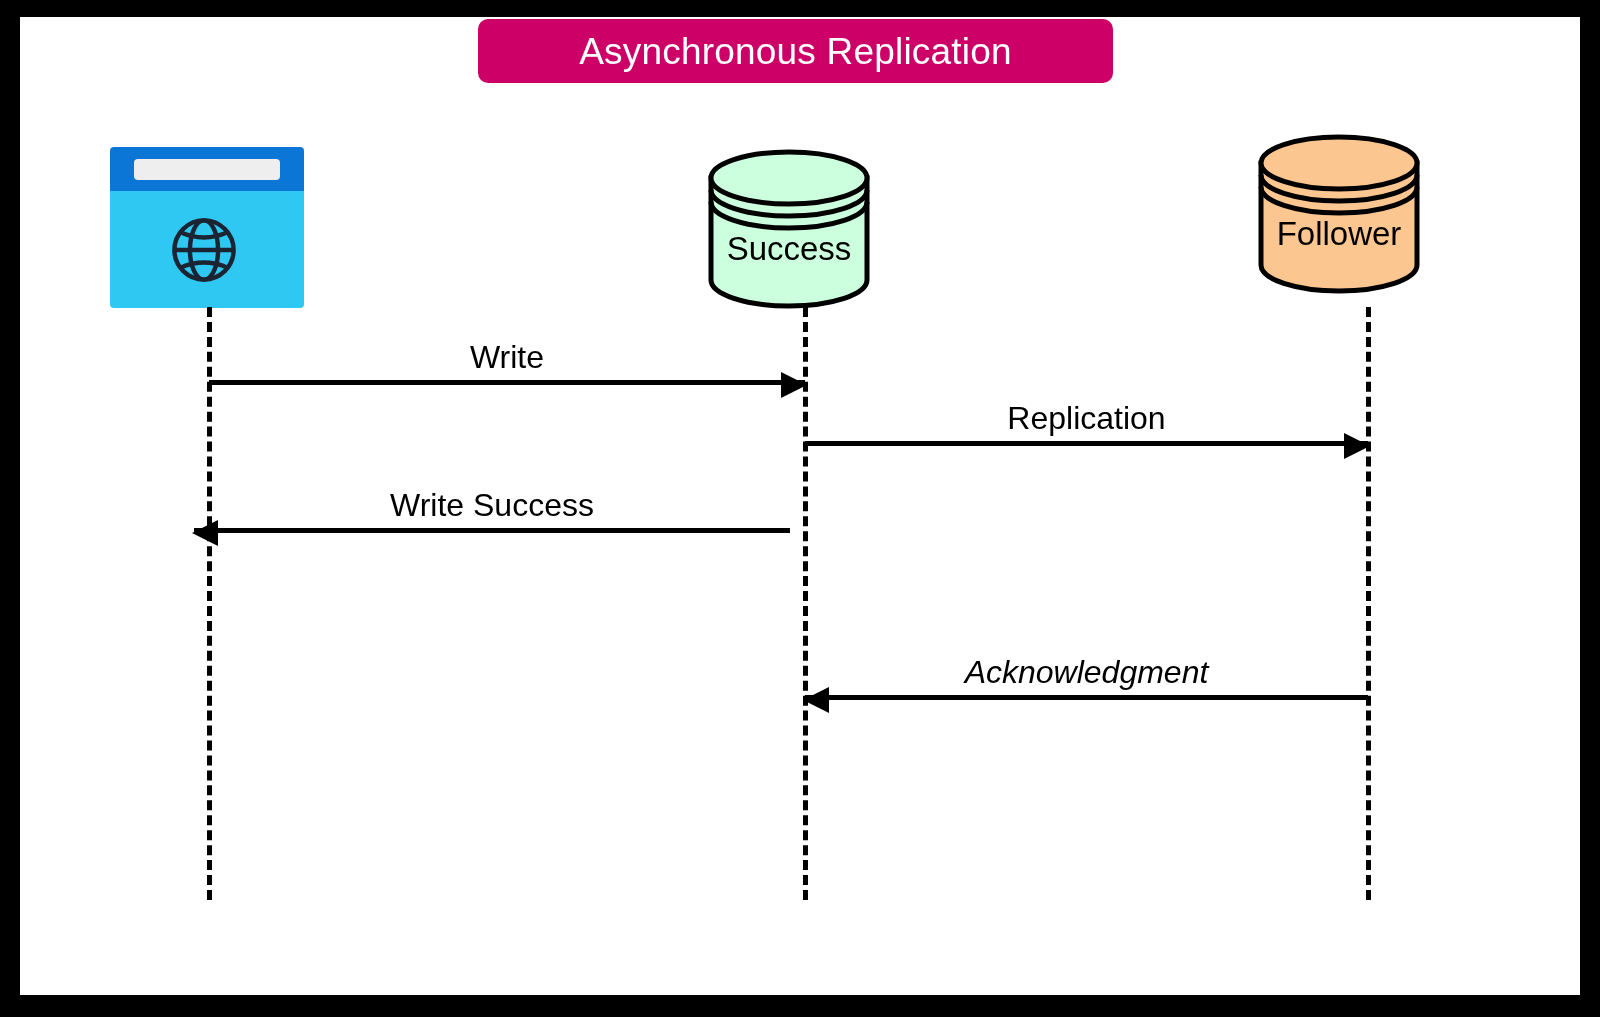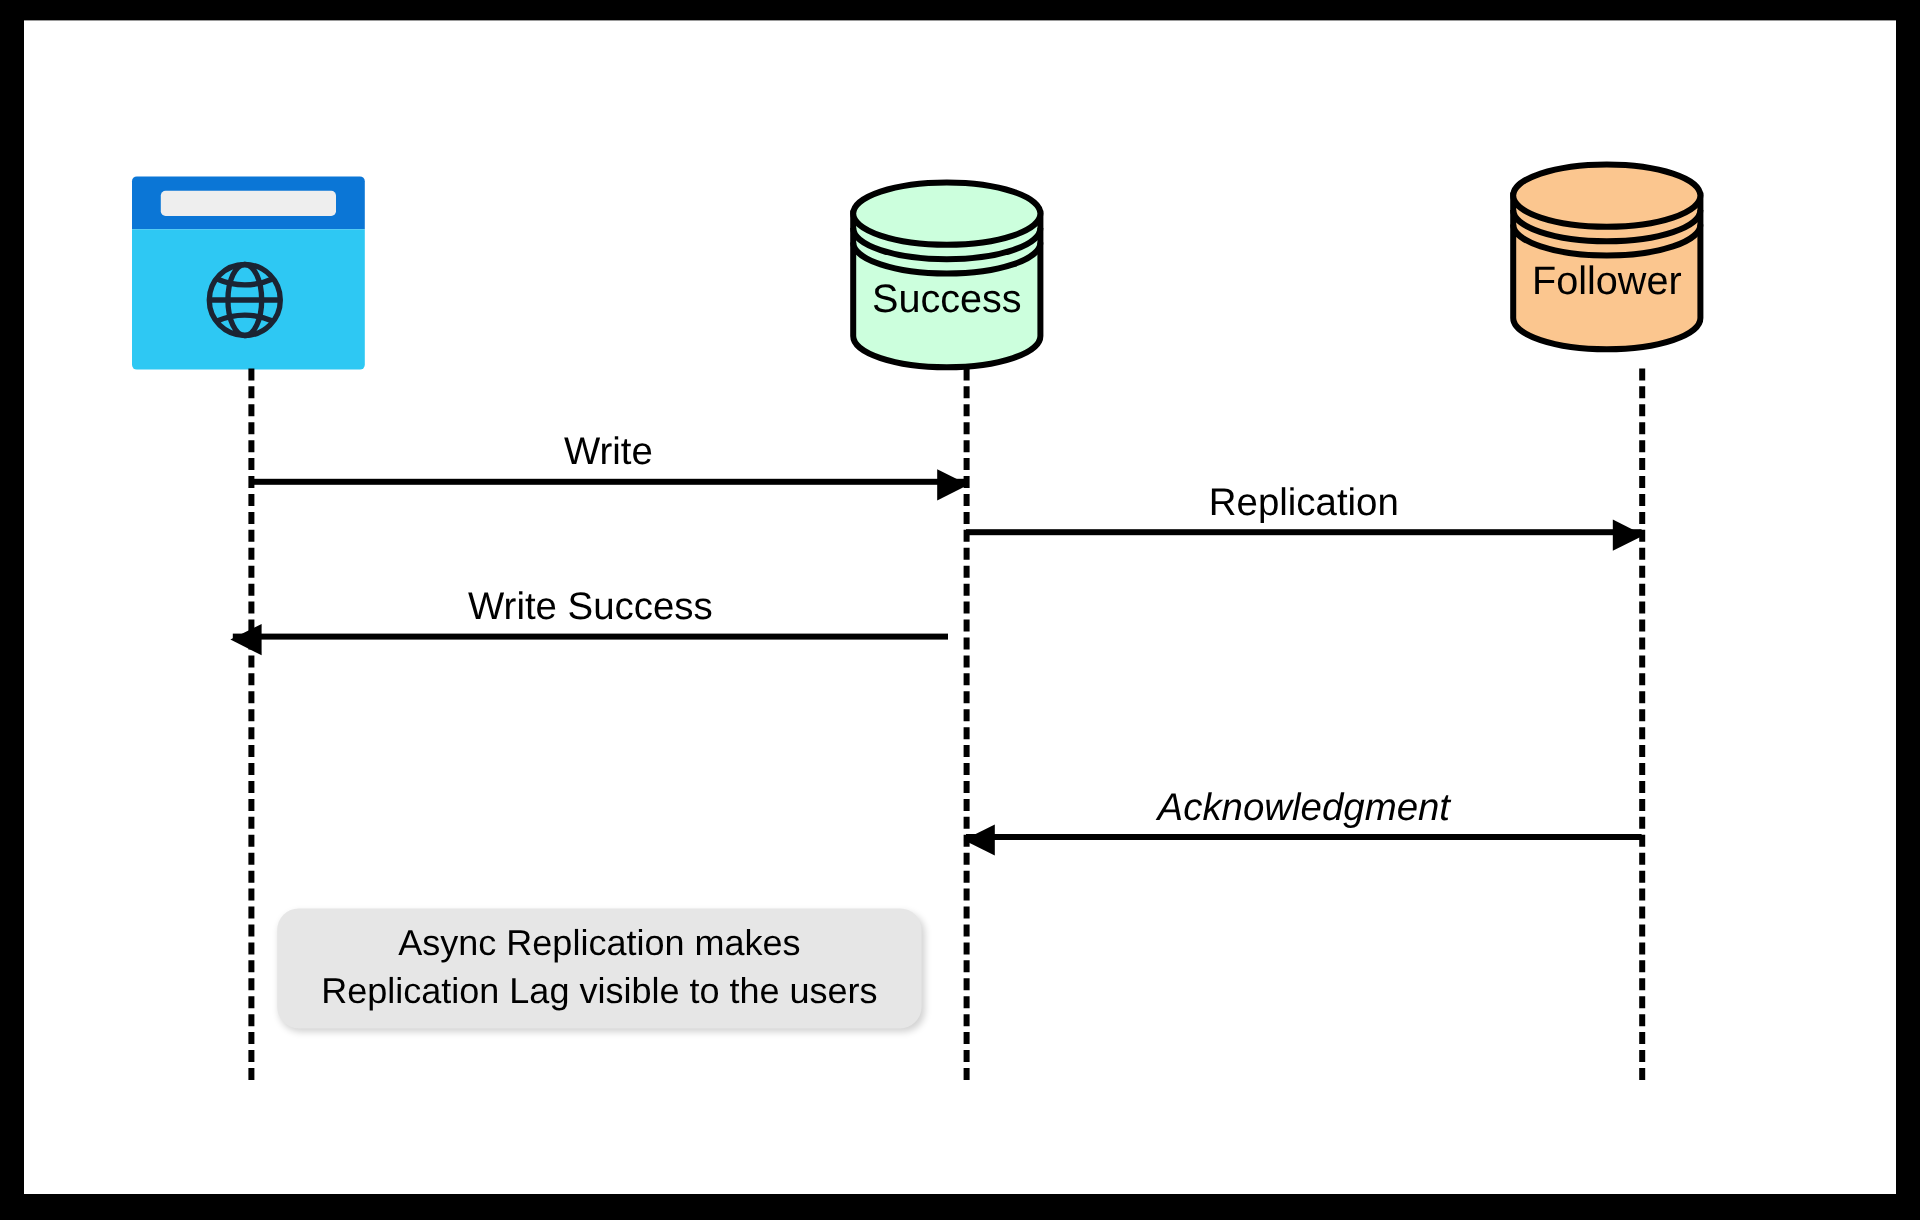--- a/index.html
+++ b/index.html
@@ -158,21 +158,21 @@
     bottom: 12px;
     width: 100%;
     text-align: center;
     font-size: 32px;
     color: #000000;
     line-height: 1;
     white-space: nowrap;
   }
 
   
-  #msg-write        { left: 189px; top: 382px;  width: 596px; }  
+  #msg-write        { left: 189px; top: 363px;  width: 596px; }  
   #msg-replication  { left: 785px; top: 424px;  width: 563px; }  
   #msg-write-success{ left: 174px; top: 511px;  width: 596px; }  
   #msg-ack          { left: 785px; top: 678px;  width: 563px; font-style: italic; }  
 
   
   #note-box {
     position: absolute;
     left: 211px;           
     top: 740px;            
     width: 537px;
@@ -191,20 +191,23 @@
     line-height: 1.35;
     white-space: nowrap;
   }
 </style>
 </head>
 <body>
 
 <div id="frame">
   <div id="canvas">
 
+    <div id="title-banner">
+      <span id="title-text">Asynchronous Replication</span>
+    </div>
 
     <div class="participant" id="browser-icon">
       <div id="browser-topbar">
         <div id="browser-urlbar"></div>
       </div>
       <div id="browser-body">
         <svg id="globe-icon" viewBox="0 0 100 100">
           <g fill="none" stroke="#1b2433" stroke-width="6">
             <circle cx="50" cy="50" r="40"></circle>
             <ellipse cx="50" cy="50" rx="19" ry="40"></ellipse>
@@ -253,19 +256,15 @@
     <div class="msg" id="msg-write-success">
       <span class="msg-label">Write Success</span>
       <span class="arrowhead left"></span>
     </div>
 
     <div class="msg" id="msg-ack">
       <span class="msg-label">Acknowledgment</span>
       <span class="arrowhead left"></span>
     </div>
 
-    <div id="note-box">
-      <div class="note-line">Async Replication makes</div>
-      <div class="note-line">Replication Lag visible to the users</div>
-    </div>
 
   </div>
 </div>
 
 </body></html>

